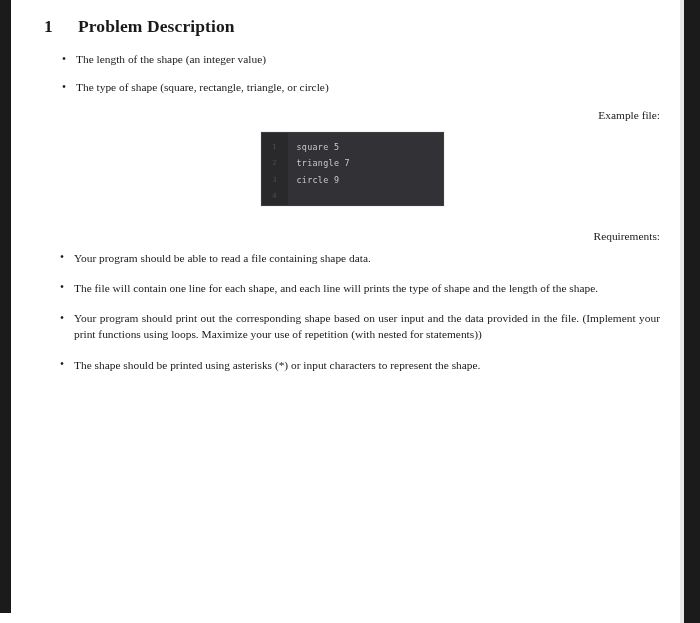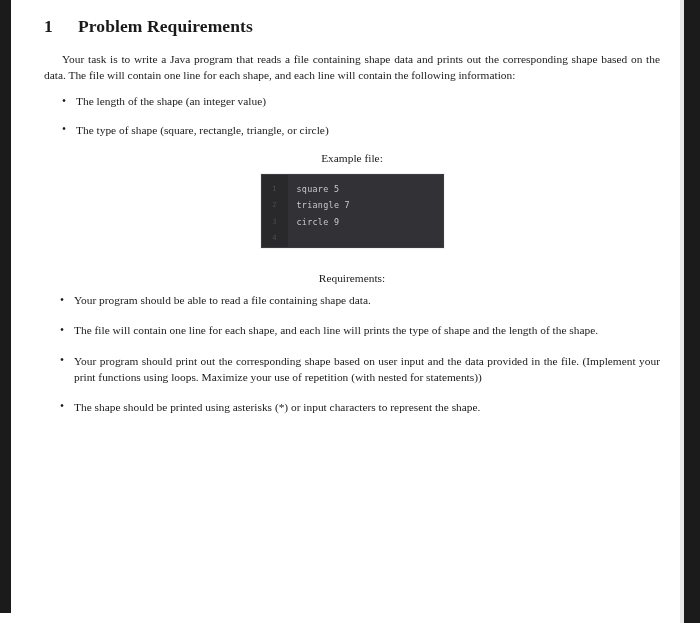--- a/index.html
+++ b/index.html
@@ -79,21 +79,21 @@
     line-height: 1.42;
     margin: 0 0 10px 0;
     text-align: justify;
     text-indent: 18px;
   }
 
   p.lead-line {
     font-size: 11.4px;
     line-height: 1.42;
     margin: 0 0 6px 0;
-    text-align: center;
+    text-align: right;
     text-indent: 0;
   }
 
   ul.bullets {
     list-style: none;
     margin: 0 0 6px 0;
     padding: 0;
   }
   ul.bullets > li {
     font-size: 11.4px;
@@ -174,24 +174,23 @@
 
 <div class="edge-band left"></div>
 <div class="edge-seam"></div>
 <div class="edge-band right"></div>
 
 <div class="page">
   <div class="content">
 
     <h1 class="section-heading">
       <span class="secnum">1</span>
-      <span>Problem Requirements</span>
+      <span>Problem Description</span>
     </h1>
 
-    <p class="body-para">Your task is to write a Java program that reads a file containing shape data and prints out the corresponding shape based on the data. The file will contain one line for each shape, and each line will contain the following information:</p>
 
     <ul class="bullets tight">
       <li>The length of the shape (an integer value)</li>
       <li>The type of shape (square, rectangle, triangle, or circle)</li>
     </ul>
 
     <p class="lead-line">Example file:</p>
 
     <div class="code-figure">
       <div class="code-shot">

